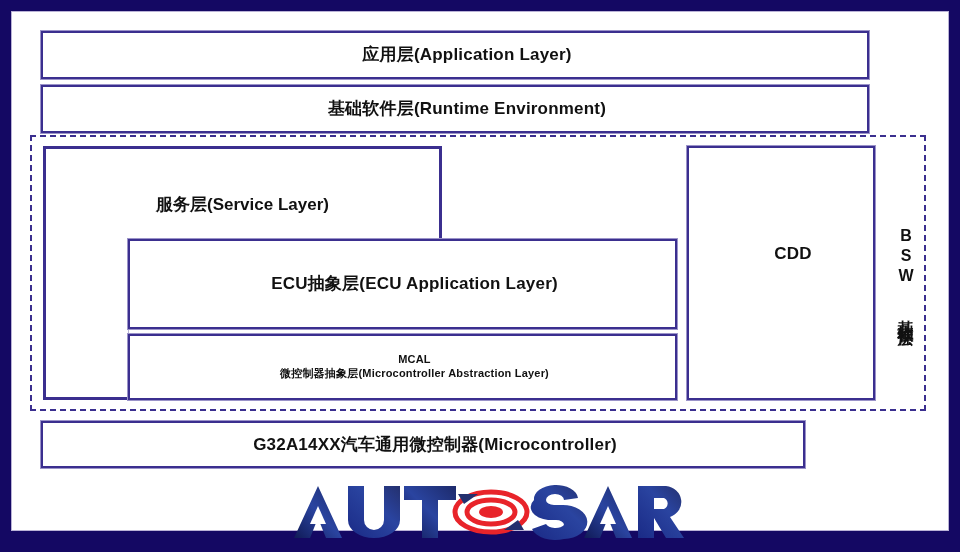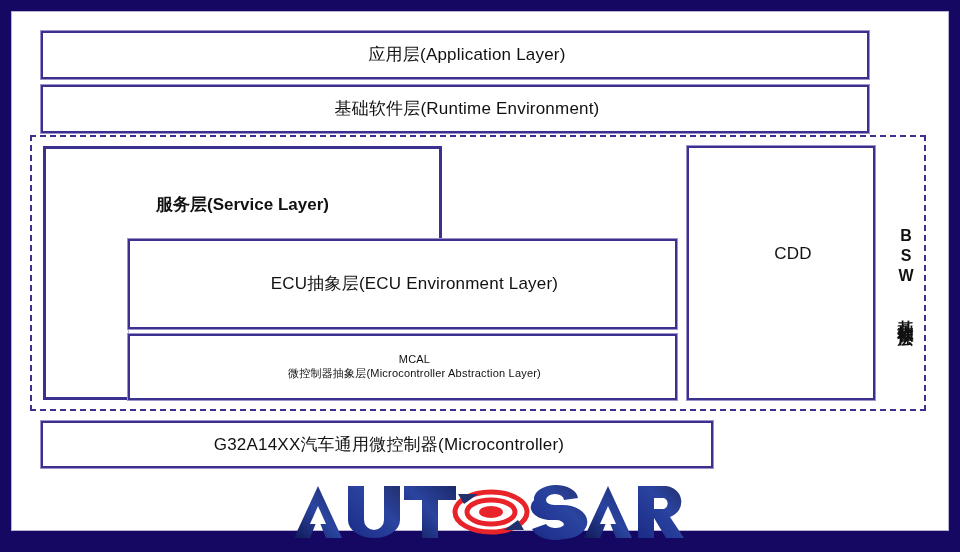--- a/index.html
+++ b/index.html
@@ -30,21 +30,21 @@
     box-sizing:border-box;
     background:#ffffff;
     border:2px solid #3b2f8f;
     outline:1px solid #9b93c9;
     outline-offset:0px;
     display:flex;
     align-items:center;
     justify-content:center;
     text-align:center;
     color:#111111;
-    font-weight:normal;
+    font-weight:bold;
     letter-spacing:.2px;
     padding-left:24px;
   }
   .box .lbl{
     line-height:1.25;
     white-space:pre-line;
   }
 
   
   #app-layer{ left:29px; top:19px;  width:828px; height:48px; font-size:17px; }
@@ -109,21 +109,21 @@
     width:26px; height:215px;
     display:flex; align-items:center; justify-content:center;
     font-size:16px; font-weight:bold; color:#111111;
     writing-mode:vertical-rl;
     text-orientation:upright;
     letter-spacing:3px;
     white-space:nowrap;
   }
 
   
-  #mcu-layer{ left:29px; top:409px; width:672px; height:47px; font-size:17px; }
+  #mcu-layer{ left:29px; top:409px; width:764px; height:47px; font-size:17px; }
 
   
   #logo{
     position:absolute;
     left:276px; top:468px;
     width:400px; height:62px;
   }
   #logo svg{display:block;width:100%;height:100%;}
 </style>
 </head>
@@ -142,21 +142,21 @@
 
     <div id="bsw-wrapper"></div>
 
     <div id="service-layer">
       <div class="l-border"></div>
       <div class="l-inner"></div>
       <div class="l-text">服务层(Service Layer)</div>
     </div>
 
     <div class="box" id="ecu-layer">
-      <span class="lbl">ECU抽象层(ECU Environment Layer)</span>
+      <span class="lbl">ECU抽象层(ECU Application Layer)</span>
     </div>
 
     <div class="box" id="mcal-layer">
       <span class="lbl">MCAL
 微控制器抽象层(Microcontroller Abstraction Layer)</span>
     </div>
 
     <div class="box" id="cdd-layer">
       <span class="lbl cdd-title">CDD</span>
     </div>

